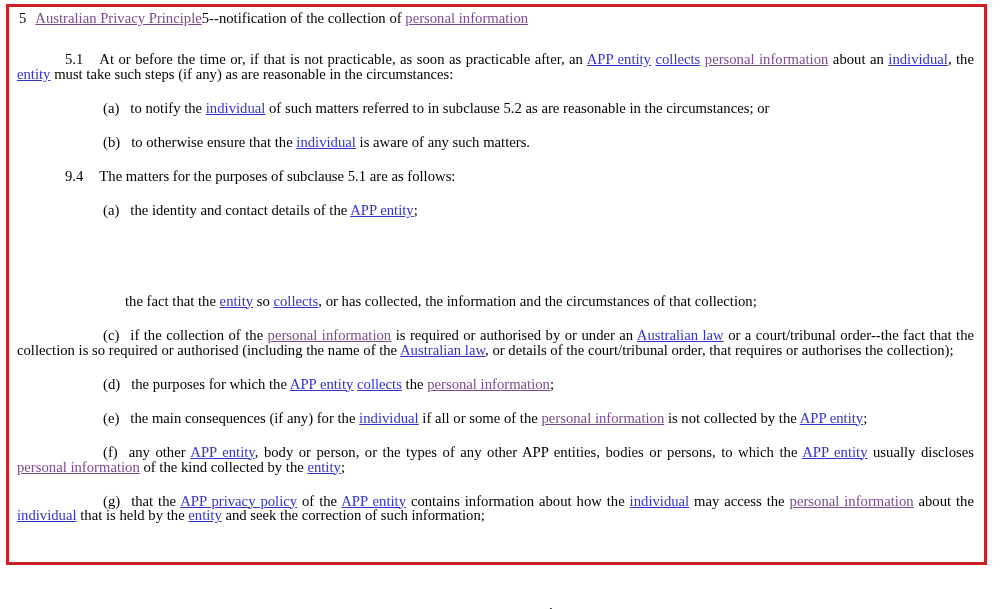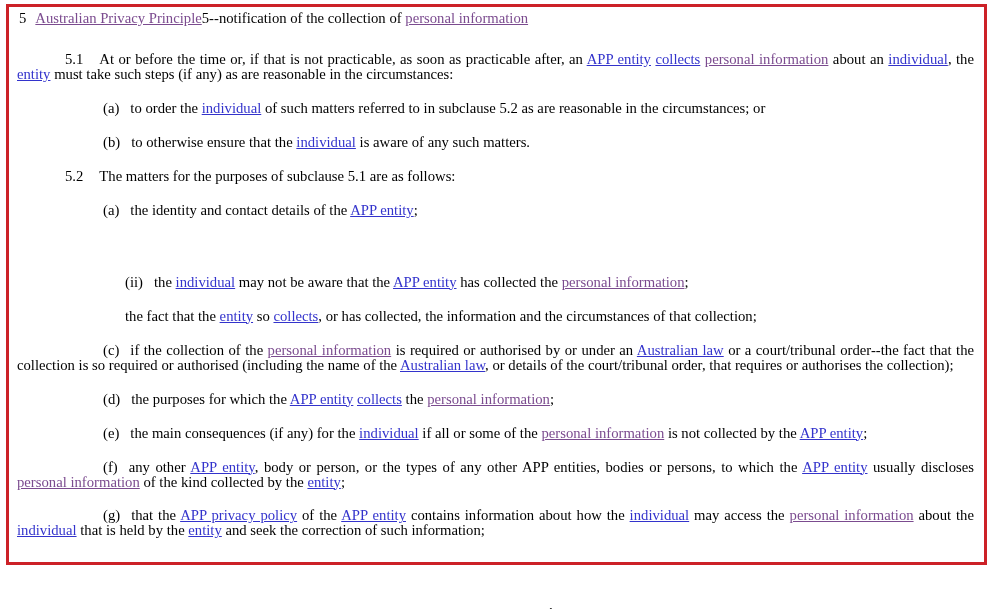--- a/index.html
+++ b/index.html
@@ -132,43 +132,42 @@
     <div class="doc">
 
       <div class="clause-heading"><span class="num">5</span><a class="lnk purple">Australian Privacy Principle</a><span>5--notification of the collection of</span> <a class="lnk purple">personal information</a></div>
 
       <div class="vspace-lg"></div>
 
       <p class="sub"><span class="lbl">5.1</span><span>At or before the time or, if that is not practicable, as soon as practicable after, an </span><a class="lnk blue">APP entity</a><span> </span><a class="lnk blue">collects</a><span> </span><a class="lnk purple">personal information</a><span> about an </span><a class="lnk blue">individual</a><span>, the </span><a class="lnk blue">entity</a><span> must take such steps (if any) as are reasonable in the circumstances:</span></p>
 
       <div class="vspace-md"></div>
 
-      <p class="lettered"><span class="lbl">(a)</span><span>to order the </span><a class="lnk blue">individual</a><span> of such matters referred to in subclause   5.2 as are reasonable in the circumstances; or</span></p>
+      <p class="lettered"><span class="lbl">(a)</span><span>to notify the </span><a class="lnk blue">individual</a><span> of such matters referred to in subclause   5.2 as are reasonable in the circumstances; or</span></p>
 
       <div class="vspace-md"></div>
 
       <p class="lettered"><span class="lbl">(b)</span><span>to otherwise ensure that the </span><a class="lnk blue">individual</a><span> is aware of any such matters.</span></p>
 
       <div class="vspace-md"></div>
 
-      <p class="sub"><span class="lbl">5.2</span><span>The matters for the purposes of subclause   5.1 are as follows:</span></p>
+      <p class="sub"><span class="lbl">9.4</span><span>The matters for the purposes of subclause   5.1 are as follows:</span></p>
 
       <div class="vspace-md"></div>
 
       <p class="lettered"><span class="lbl">(a)</span><span>the identity and contact details of the </span><a class="lnk blue">APP entity</a><span>;</span></p>
 
       <div class="vspace-md"></div>
 
 
       <div class="vspace-md"></div>
 
 
       <div class="vspace-md"></div>
 
-      <p class="roman"><span class="lbl">(ii)</span><span>the </span><a class="lnk blue">individual</a><span> may not be aware that the </span><a class="lnk blue">APP entity</a><span> has collected the </span><a class="lnk purple">personal information</a><span>;</span></p>
 
       <div class="vspace-md"></div>
 
       <p class="plain-indent"><span>the fact that the </span><a class="lnk blue">entity</a><span> so </span><a class="lnk blue">collects</a><span>, or has collected, the information and the circumstances of that collection;</span></p>
 
       <div class="vspace-md"></div>
 
       <p class="lettered"><span class="lbl">(c)</span><span>if the collection of the </span><a class="lnk purple">personal information</a><span> is required or authorised by or under an </span><a class="lnk blue">Australian law</a><span> or a court/tribunal order--the fact that the collection is so required or authorised (including the name of the </span><a class="lnk blue">Australian law</a><span>, or details of the court/tribunal order, that requires or authorises the collection);</span></p>
 
       <div class="vspace-md"></div>

